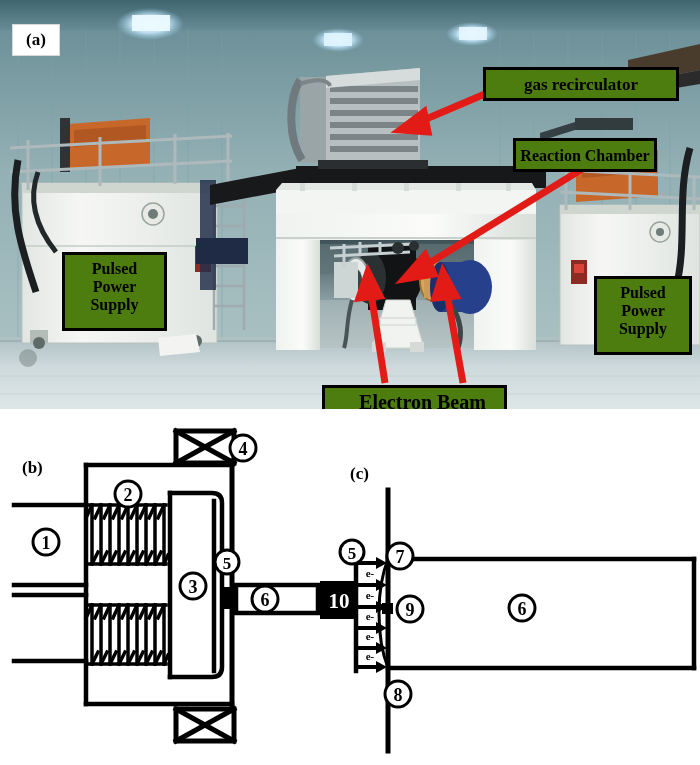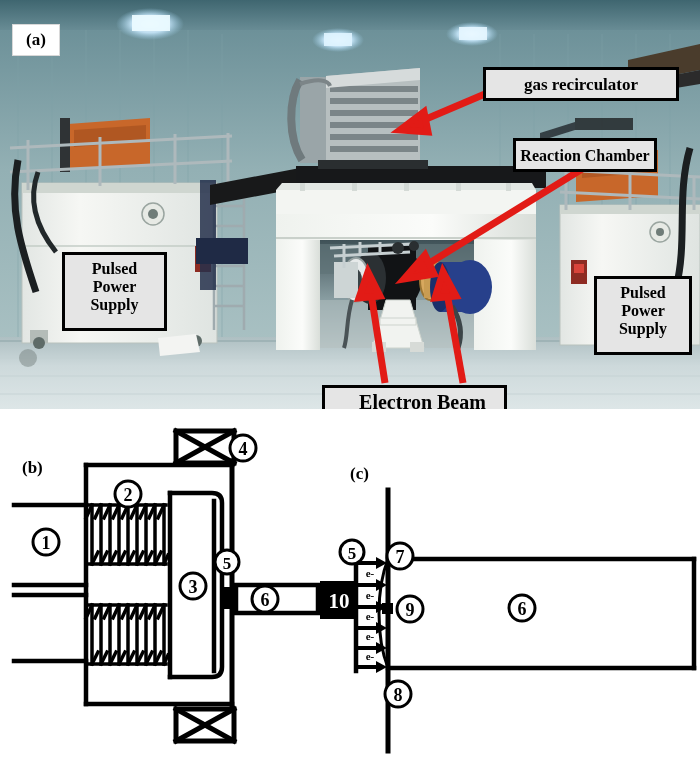--- a/index.html
+++ b/index.html
@@ -26,21 +26,21 @@
     left: 0; top: 0;
     width: 700px; height: 409px;
     overflow: hidden;
     background: #5d7d85;
   }
   .photo-svg { position: absolute; left: 0; top: 0; }
 
   
   .callout {
     position: absolute;
-    background: #e5e5e5;
+    background: #4d7c0f;
     border: 3px solid #000000;
     color: #000000;
     font-family: "Liberation Serif", serif;
     font-weight: bold;
     text-align: center;
     line-height: 1.12;
     box-sizing: border-box;
     z-index: 30;
   }
   .panel-tag {

